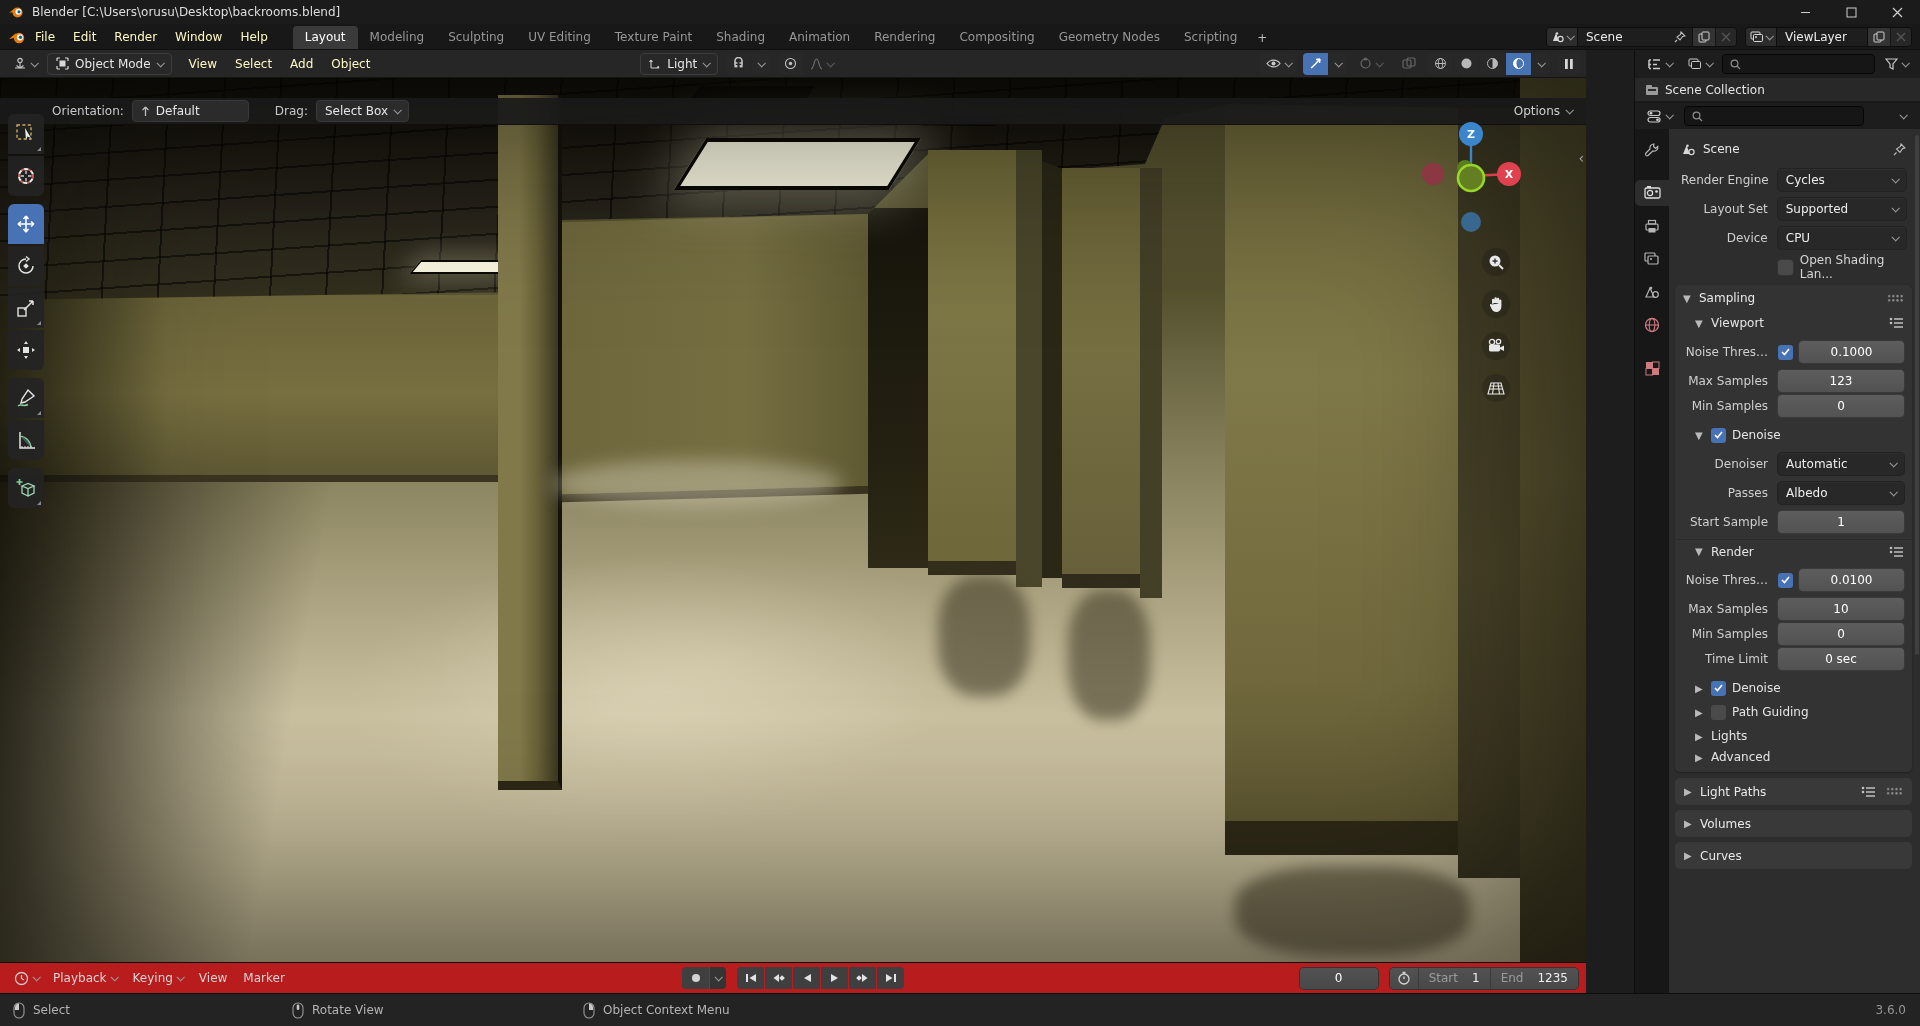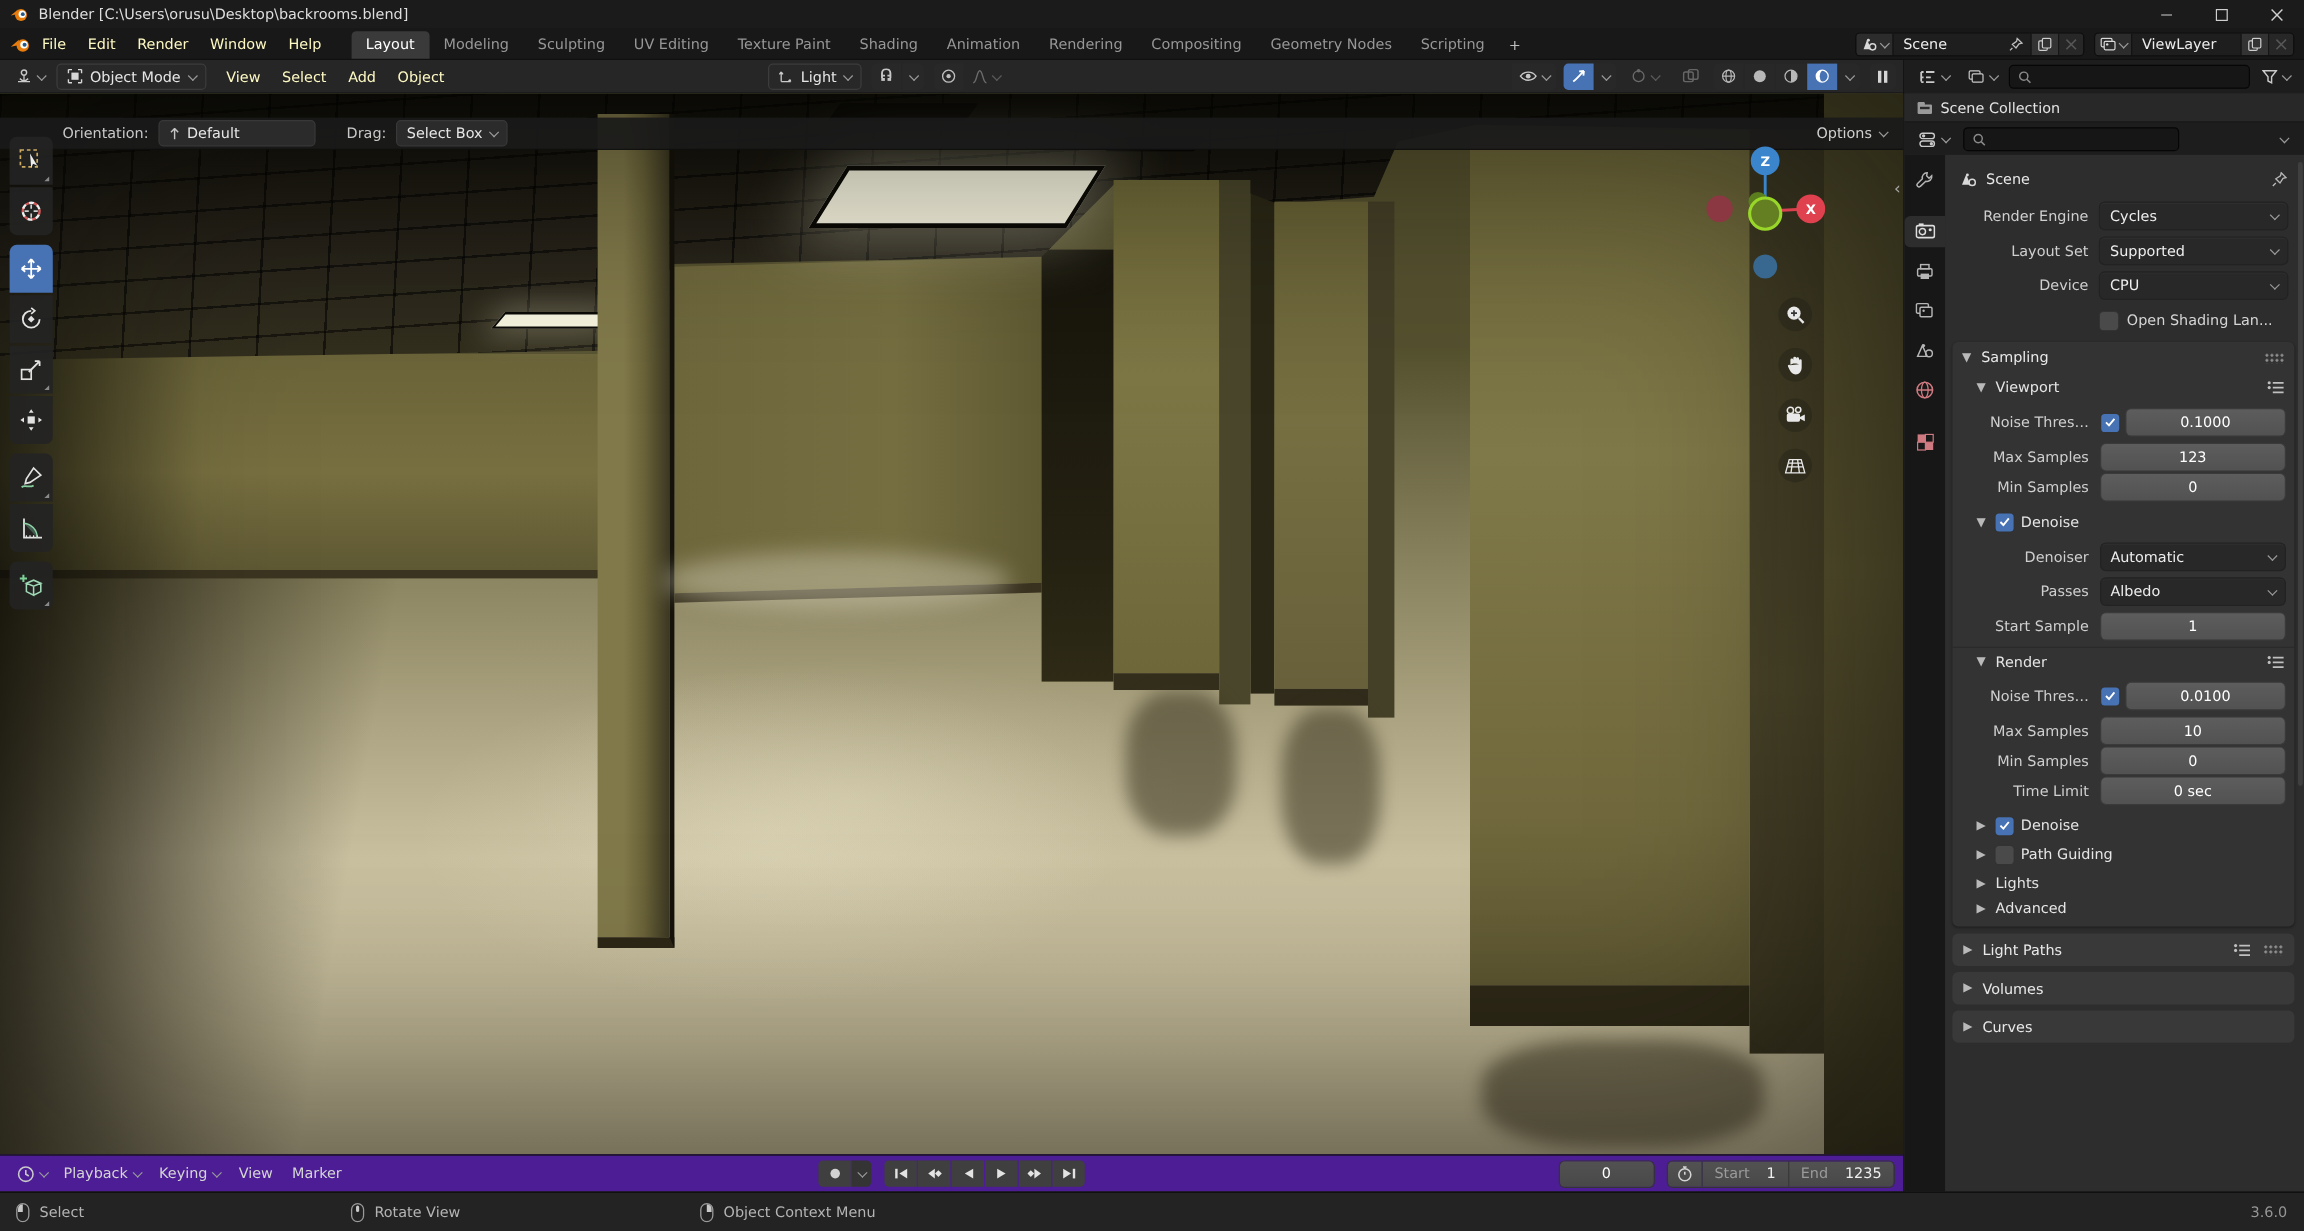--- a/index.html
+++ b/index.html
@@ -28,21 +28,21 @@
   .idblock .iconbtn{display:flex;align-items:center;gap:2px;background:#2c2c2c;height:100%;padding:0 4px;border-right:1px solid #0e0e0e;}
   .idblock .val{padding:0 8px;color:#ececec;min-width:90px;}
   .idblock .tail{display:flex;align-items:center;gap:5px;padding:0 6px;height:100%;}
   .idblock .seg{background:#333;height:100%;display:flex;align-items:center;padding:0 5px;border-left:1px solid #0e0e0e;}
   .chev{width:6px;height:6px;border-right:1.4px solid #9a9a9a;border-bottom:1.4px solid #9a9a9a;transform:rotate(45deg) translateY(-1px);display:inline-block;flex:none;}
   .dim{opacity:.45;}
 
   
   .main{display:flex;height:943px;}
   .leftcol{width:1586px;display:flex;flex-direction:column;}
-  .rightcol{width:337px;display:flex;flex-direction:column;background:var(--panel);border-left:1px solid #0e0e0e;}
+  .rightcol{width:337px;display:flex;flex-direction:column;background:var(--panel);border-left:1px solid #0e0e0e;margin-left:48px;}
 
   
   .toolheader{height:28px;background:var(--tool);display:flex;align-items:center;padding:0 6px;border-bottom:1px solid #141414;}
   .th-menus{display:flex;align-items:center;}
   .dropdown{display:flex;align-items:center;gap:6px;height:22px;background:var(--dd);border:1px solid #3c3c3c;border-radius:4px;padding:0 8px;color:#e6e6e6;}
   .flatbtn{display:flex;align-items:center;gap:4px;height:22px;background:var(--dd);border-radius:4px;padding:0 6px;}
   .btngroup{display:flex;gap:1px;}
   .btngroup .flatbtn{border-radius:0;}
   .btngroup .flatbtn:first-child{border-radius:4px 0 0 4px;}
   .btngroup .flatbtn:last-child{border-radius:0 4px 4px 0;}
@@ -129,21 +129,21 @@
   .panel{background:var(--panelbox);border-radius:5px;margin:6px 2px;box-shadow:0 1px 2px rgba(0,0,0,.3);}
   .panel-hdr{display:flex;align-items:center;gap:6px;height:26px;padding:0 8px;color:#e9e9e9;}
   .panel-hdr .right{margin-left:auto;display:flex;align-items:center;gap:10px;}
   .caret{color:#b9b9b9;font-size:10px;width:10px;display:inline-block;flex:none;}
   .grip{width:17px;height:9px;background:radial-gradient(#8f8f8f 1px, transparent 1.3px);background-size:4.2px 4.2px;}
   .subhdr{display:flex;align-items:center;gap:6px;height:24px;padding:0 8px 0 20px;color:#e5e5e5;}
   .phdr-solo{display:flex;align-items:center;gap:6px;height:27px;padding:0 9px;background:var(--phdr);border-radius:5px;margin:5px 2px;color:#e9e9e9;}
   .pscroll{position:absolute;right:1px;top:6px;width:4px;height:520px;background:#4f4f4f;border-radius:2px;opacity:.55;}
 
   
-  .timeline{height:31px;background:#4c1d95;border-top:1px solid #0e0e0e;display:flex;align-items:center;padding:0 8px;position:relative;}
+  .timeline{height:31px;background:#b91c1c;border-top:1px solid #0e0e0e;display:flex;align-items:center;padding:0 8px;position:relative;}
   .tl-menu{display:flex;align-items:center;gap:4px;padding:0 8px;color:#d5d5d5;}
   .playctl{position:absolute;left:50%;transform:translateX(-50%);display:flex;align-items:center;gap:5px;}
   .pbtn{width:27px;height:22px;background:#3f3f3f;display:flex;align-items:center;justify-content:center;}
   .pgroup{display:flex;gap:1px;}
   .pgroup .pbtn:first-child{border-radius:4px 0 0 4px;}
   .pgroup .pbtn:last-child{border-radius:0 4px 4px 0;}
   .tl-right{margin-left:auto;display:flex;align-items:center;gap:12px;}
   .framefield{width:78px;height:21px;background:linear-gradient(180deg,#525252,#484848);border-radius:4px;display:flex;align-items:center;justify-content:center;color:#fff;box-shadow:0 0 0 1px #333;}
   .rangegrp{display:flex;height:21px;border-radius:4px;overflow:hidden;box-shadow:0 0 0 1px #333;}
   .rangegrp .seg{background:linear-gradient(180deg,#525252,#484848);display:flex;align-items:center;padding:0 10px;gap:14px;color:#eee;border-left:1px solid #3a3a3a;}
@@ -427,21 +427,21 @@
         <div class="vp-layer pillarC-side wallpaper"></div>
         <div class="vp-layer wall-right wallpaper"></div>
         <div class="vp-layer refl" style="left:938px;top:498px;width:92px;height:120px"></div>
         <div class="vp-layer refl" style="left:1068px;top:512px;width:82px;height:130px"></div>
         <div class="vp-layer refl" style="left:1235px;top:788px;width:235px;height:90px"></div>
         <div class="vp-layer fog"></div>
         <div class="vp-layer vignette"></div>
 
         <div class="vp-toolsettings">
           <span class="lbl">Orientation:</span>
-          <span class="dropdown" style="width:131px;background:#2b2b2b;border-color:#383838">
+          <span class="dropdown" style="width:117px;background:#2b2b2b;border-color:#383838">
             <svg width="9" height="11" viewBox="0 0 9 11">
                 <path d="M4.5 10 V2 M4.5 1 l-3 3.2 M4.5 1 l3 3.2" stroke="#c5c5c5" fill="none" stroke-width="1.2"></path>
               </svg>
             <span>Default</span>
           </span>
           <span class="lbl" style="margin-left:26px">Drag:</span>
           <span class="dropdown" style="background:#2b2b2b;border-color:#383838">
             <span>Select Box</span>
             <span class="chev"></span>
           </span>

